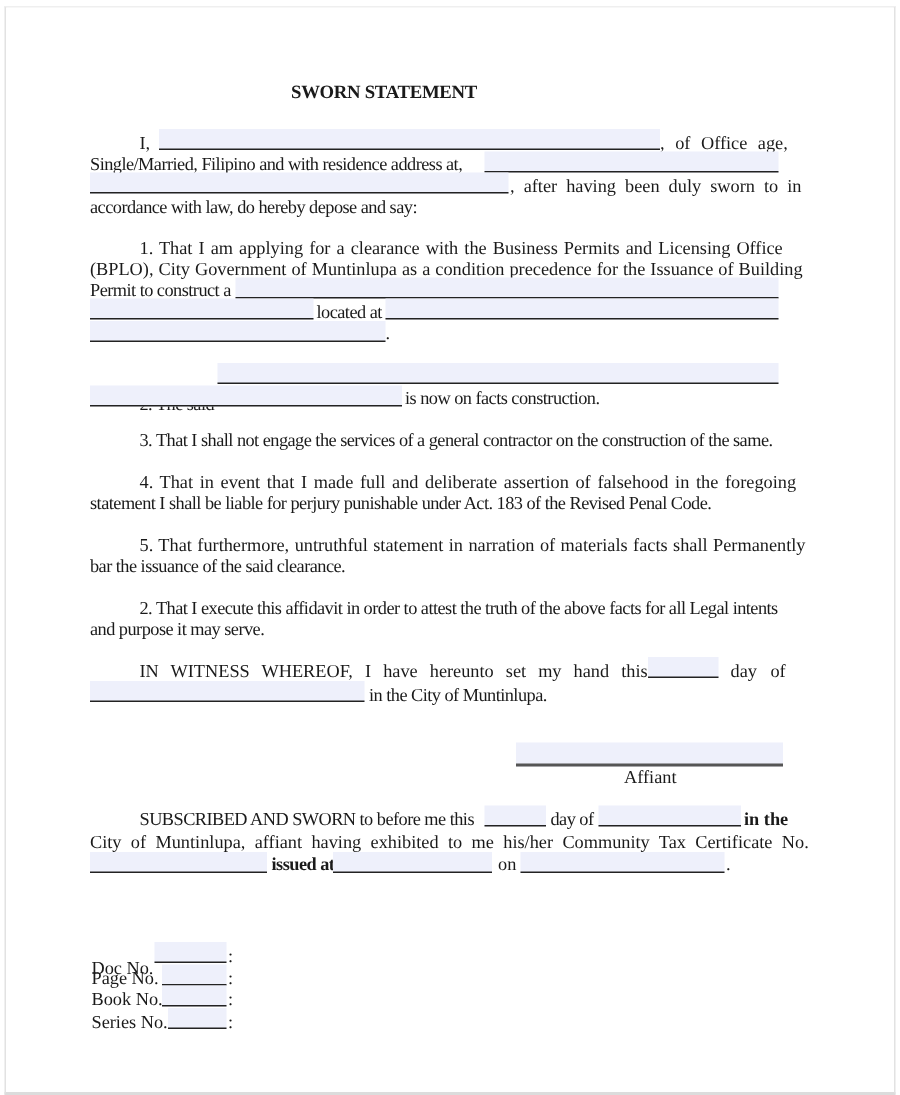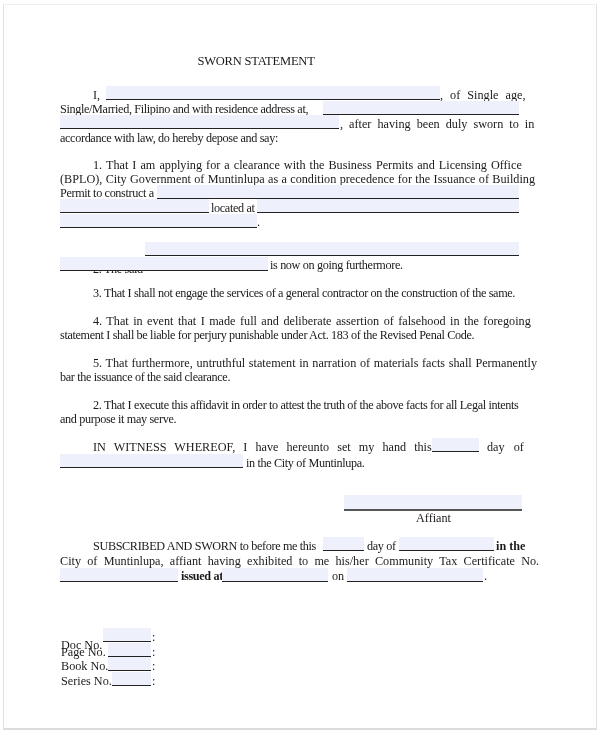--- a/index.html
+++ b/index.html
@@ -4,34 +4,34 @@
   <style>
     html, body { margin: 0; padding: 0; background: #ffffff; }
     body { width: 600px; height: 730px; position: relative; overflow: hidden;
            font-family: "Liberation Serif", "DejaVu Serif", serif; color: #1a1a1a; }
     .page { position: absolute; left: 3px; top: 4px; width: 592px; height: 723px;
             border-left: 1px solid #e2e2e2; border-right: 1px solid #e2e2e2;
             border-top: 1px solid #efefef; border-bottom: 2px solid #dcdcdc; background: #fff; }
     .t { position: absolute; font-size: 12.2px; line-height: 14px; white-space: nowrap; }
     .cond { letter-spacing: -0.35px; }
     .title { position: absolute; left: 0; width: 512px; top: 54px; text-align: center;
-             font-weight: normal; font-size: 12.5px; letter-spacing: -0.2px; }
+             font-weight: bold; font-size: 12.5px; letter-spacing: -0.2px; }
     .field { position: absolute; background: #eef0fb; border-bottom: 1px solid #222; height: 13px; }
     .field.sig { border-bottom: 2px solid #555; height: 14px; }
   </style>
 </head>
 <body>
 
 <div class="page"></div>
 
 <div class="title">SWORN STATEMENT</div>
 
 <span class="t" style="left:93px;top:88px;">I,</span>
 <div class="field" style="left:106px;top:86px;width:334px;"></div>
-<span class="t" style="left:440px;top:88px;word-spacing:4px;">, of Single age,</span>
+<span class="t" style="left:440px;top:88px;word-spacing:4px;">, of Office age,</span>
 
 <span class="t cond" style="left:60px;top:102px;">Single/Married, Filipino and with residence address at,</span>
 <div class="field" style="left:323px;top:101px;width:196px;"></div>
 
 <div class="field" style="left:60px;top:115px;width:279px;"></div>
 <span class="t" style="left:340px;top:117px;word-spacing:3px;">, after having been duly sworn to in</span>
 
 <span class="t cond" style="left:60px;top:131px;">accordance with law, do hereby depose and say:</span>
 
 <span class="t" style="left:93px;top:158px;word-spacing:1px;">1. That I am applying for a clearance with the Business Permits and Licensing Office</span>
@@ -40,21 +40,21 @@
 <div class="field" style="left:157px;top:185px;width:362px;"></div>
 <div class="field" style="left:60px;top:199px;width:149px;"></div>
 <span class="t cond" style="left:211px;top:201px;">located at</span>
 <div class="field" style="left:257px;top:199px;width:262px;"></div>
 <div class="field" style="left:60px;top:214px;width:197px;"></div>
 <span class="t" style="left:257px;top:215px;">.</span>
 
 <span class="t cond" style="left:93px;top:243px;margin-top:19px;">2. The said</span>
 <div class="field" style="left:145px;top:242px;width:374px;"></div>
 <div class="field" style="left:60px;top:257px;width:208px;"></div>
-<span class="t cond" style="left:270px;top:258px;">is now on going furthermore.</span>
+<span class="t cond" style="left:270px;top:258px;">is now on facts construction.</span>
 
 <span class="t cond" style="left:93px;top:286px;">3. That I shall not engage the services of a general contractor on the construction of the same.</span>
 
 <span class="t" style="left:93px;top:314px;word-spacing:1.4px;text-align:right;">4. That in event that I made full and deliberate assertion of falsehood in the foregoing</span>
 <span class="t cond" style="left:60px;top:328px;">statement I shall be liable for perjury punishable under Act. 183 of the Revised Penal Code.</span>
 
 <span class="t" style="left:93px;top:356px;word-spacing:0.6px;">5. That furthermore, untruthful statement in narration of materials facts shall Permanently</span>
 <span class="t cond" style="left:60px;top:370px;text-align:center;">bar the issuance of the said clearance.</span>
 
 <span class="t cond" style="left:93px;top:398px;">2. That I execute this affidavit in order to attest the truth of the above facts for all Legal intents</span>

